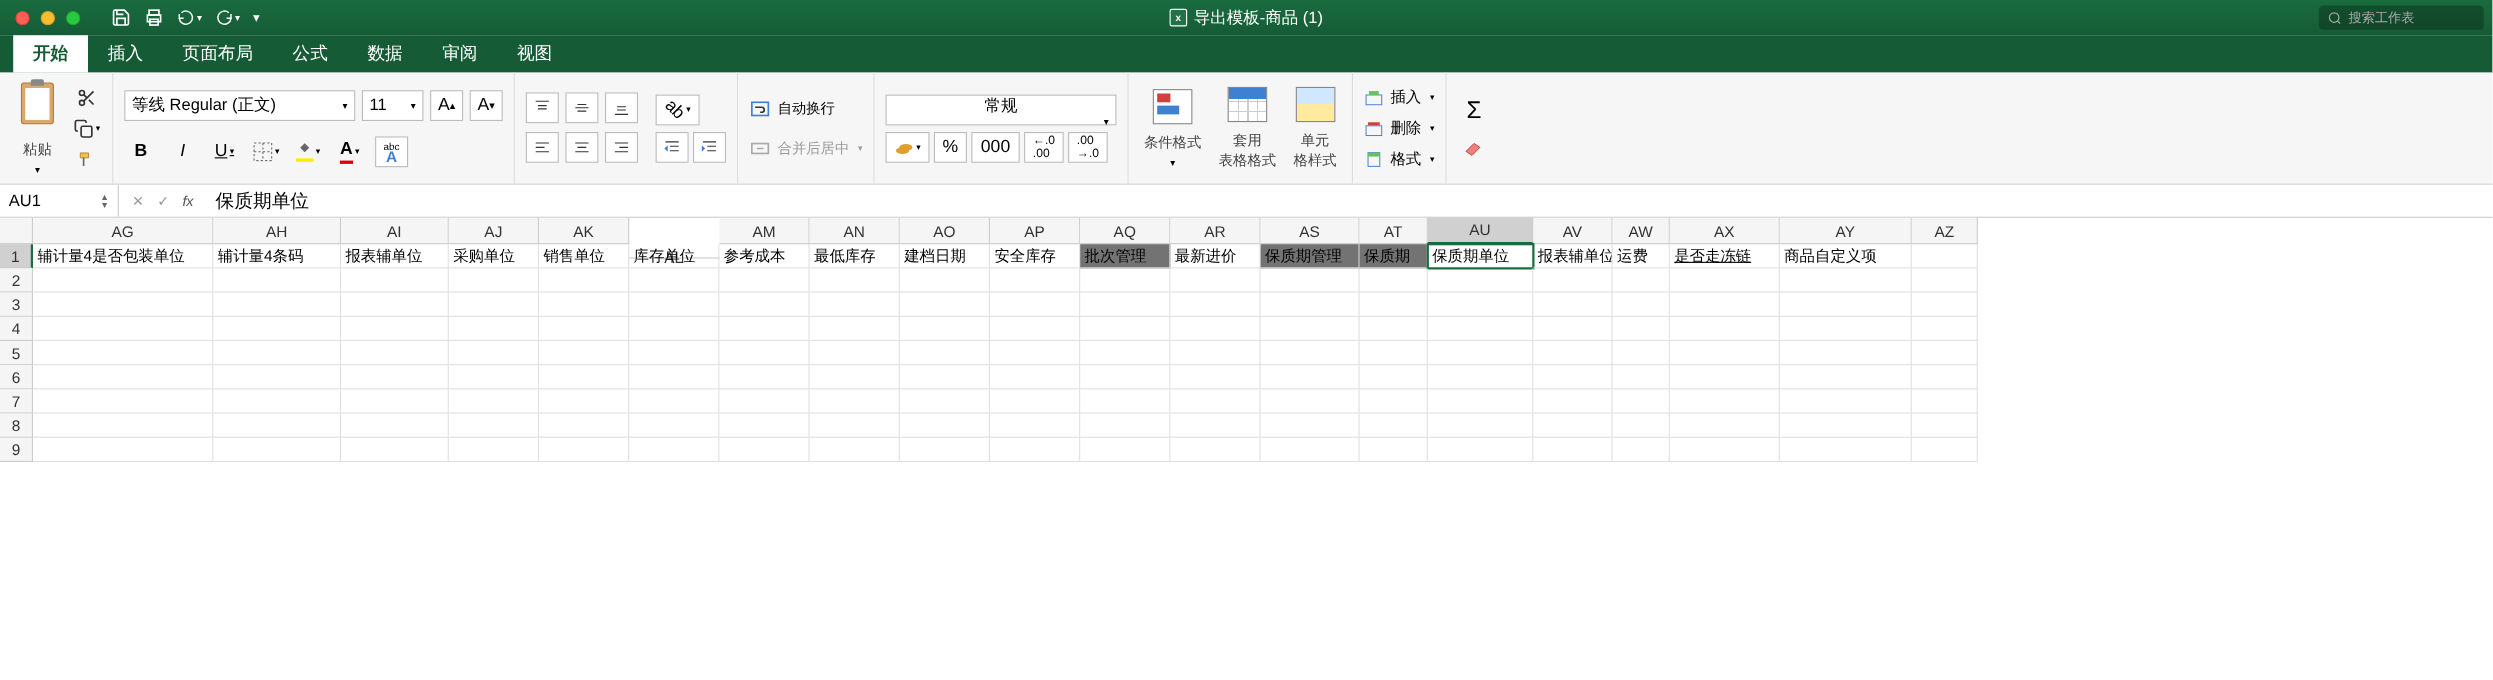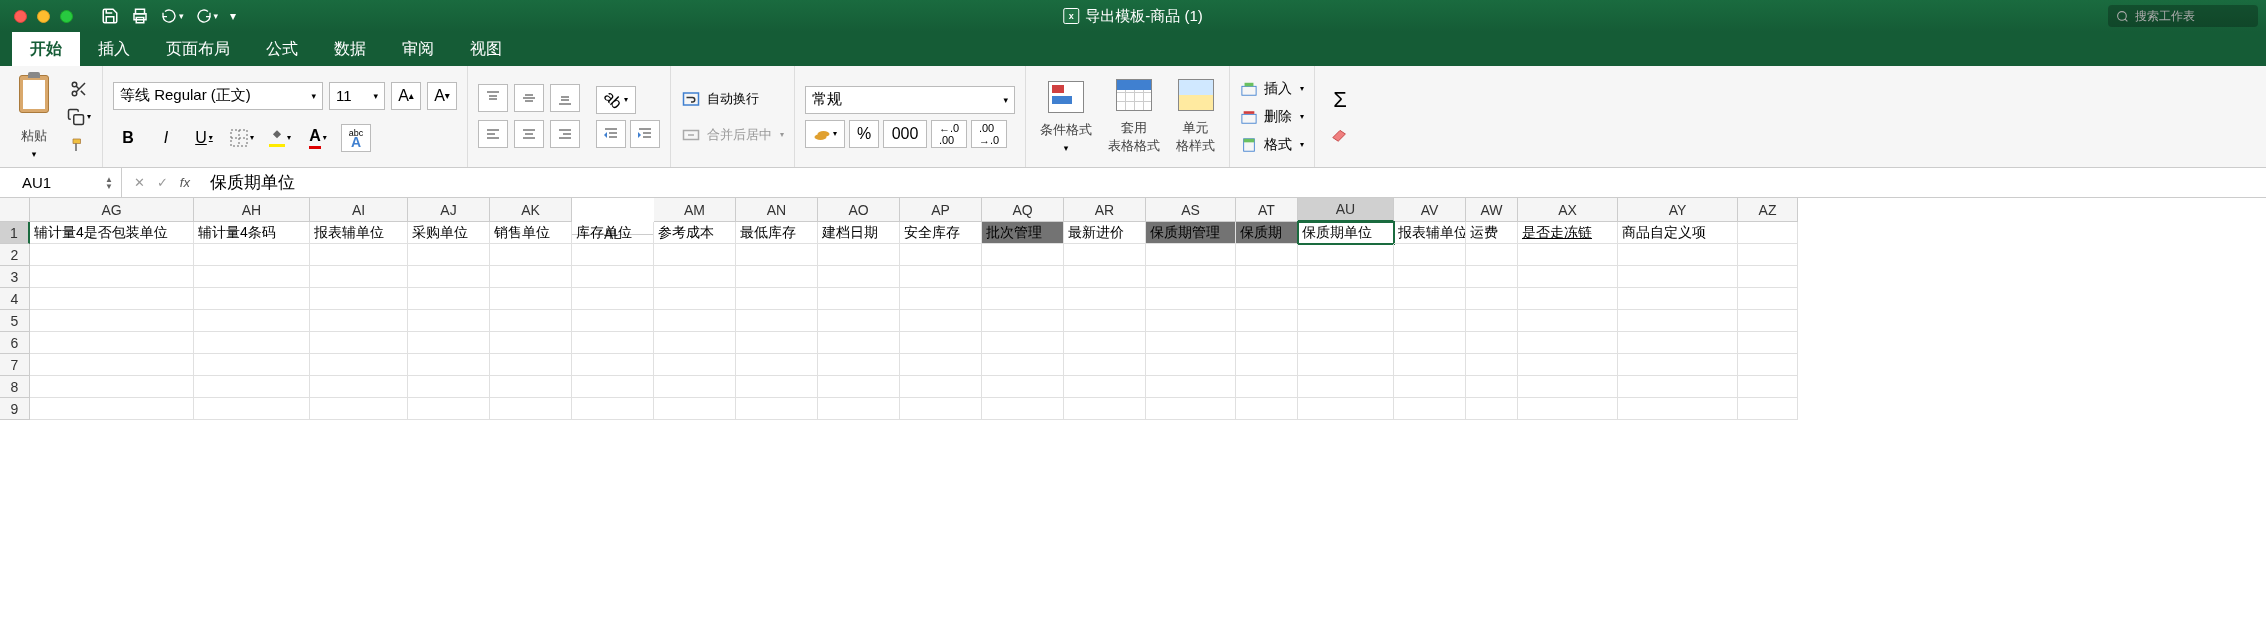--- a/index.html
+++ b/index.html
@@ -51,21 +51,21 @@
   .btn-row { display: flex; gap: 4px; align-items: center; }
   .ribbon-vstack { display: flex; flex-direction: column; gap: 6px; }
   .cell-style-icon { width: 36px; height: 32px; background: linear-gradient(#d0e8ff 50%, #ffeaa0 50%); border: 1px solid #888; }
   .cond-fmt-icon { width: 36px; height: 32px; background: #fff; border: 1px solid #888; position: relative; }
   .cond-fmt-icon::before { content: ''; position: absolute; left: 3px; top: 3px; width: 12px; height: 8px; background: #d04040; }
   .cond-fmt-icon::after { content: ''; position: absolute; left: 3px; top: 14px; width: 20px; height: 8px; background: #4080d0; }
   .table-fmt-icon { width: 36px; height: 32px; background: #fff; border: 1px solid #888; background-image: linear-gradient(#4080d0 33%, transparent 33%), repeating-linear-gradient(90deg, transparent 0 8px, #ccc 8px 9px), repeating-linear-gradient(0deg, transparent 0 8px, #ccc 8px 9px); }
   .menu-row { display: flex; align-items: center; gap: 6px; height: 24px; font-size: 14px; cursor: pointer; }
   
   
-  .formula-bar { height: 30px; border-bottom: 1px solid #ccc; display: flex; align-items: center; background: #fff; padding-left: 14px; }
+  .formula-bar { height: 30px; border-bottom: 1px solid #ccc; display: flex; align-items: center; background: #fff; }
   .name-box { width: 108px; height: 100%; border-right: 1px solid #ccc; display: flex; align-items: center; padding: 0 8px; font-size: 15px; }
   .name-box-arrows { margin-left: auto; display: flex; flex-direction: column; font-size: 8px; line-height: 7px; color: #666; }
   .formula-btns { display: flex; align-items: center; gap: 12px; padding: 0 12px; color: #999; }
   .fx-label { font-style: italic; color: #555; }
   .formula-input { flex: 1; padding: 0 8px; font-size: 17px; }
   .corner { width: 30px; height: 24px; background: #f5f5f5; border-right: 1px solid #ccc; border-bottom: 1px solid #ccc; }
   .col-headers { display: flex; height: 24px; }
   .col-header { background: #f5f5f5; border-right: 1px solid #ccc; border-bottom: 1px solid #ccc; display: flex; align-items: center; justify-content: center; font-size: 14px; color: #333; }
   .col-header.selected { background: #d0d0d0; border-bottom: 2px solid #1a6b3f; }
   .row-headers { display: flex; flex-direction: column; width: 30px; }
@@ -319,21 +319,21 @@
             <path d="M8 12h8"></path>
           </svg>
         <span>合并后居中</span>
         <span class="split-arrow">▾</span>
       </div>
     </div>
   </div>
 
   <div class="ribbon-group">
     <div class="ribbon-vstack">
-      <div class="combo" style="width:210px;">
+      <div class="combo" style="width:210px;flex-direction:column;">
         <span>常规</span>
           <span class="combo-arrow">▾</span>
       </div>
       <div class="btn-row">
         <div class="icon-btn bordered" style="width:40px;">
           <svg width="18" height="16" viewBox="0 0 24 20" fill="#e0a030">
               <ellipse cx="10" cy="14" rx="8" ry="4"></ellipse>
               <ellipse cx="14" cy="10" rx="8" ry="4"></ellipse>
             </svg>
             <span class="split-arrow">▾</span>

